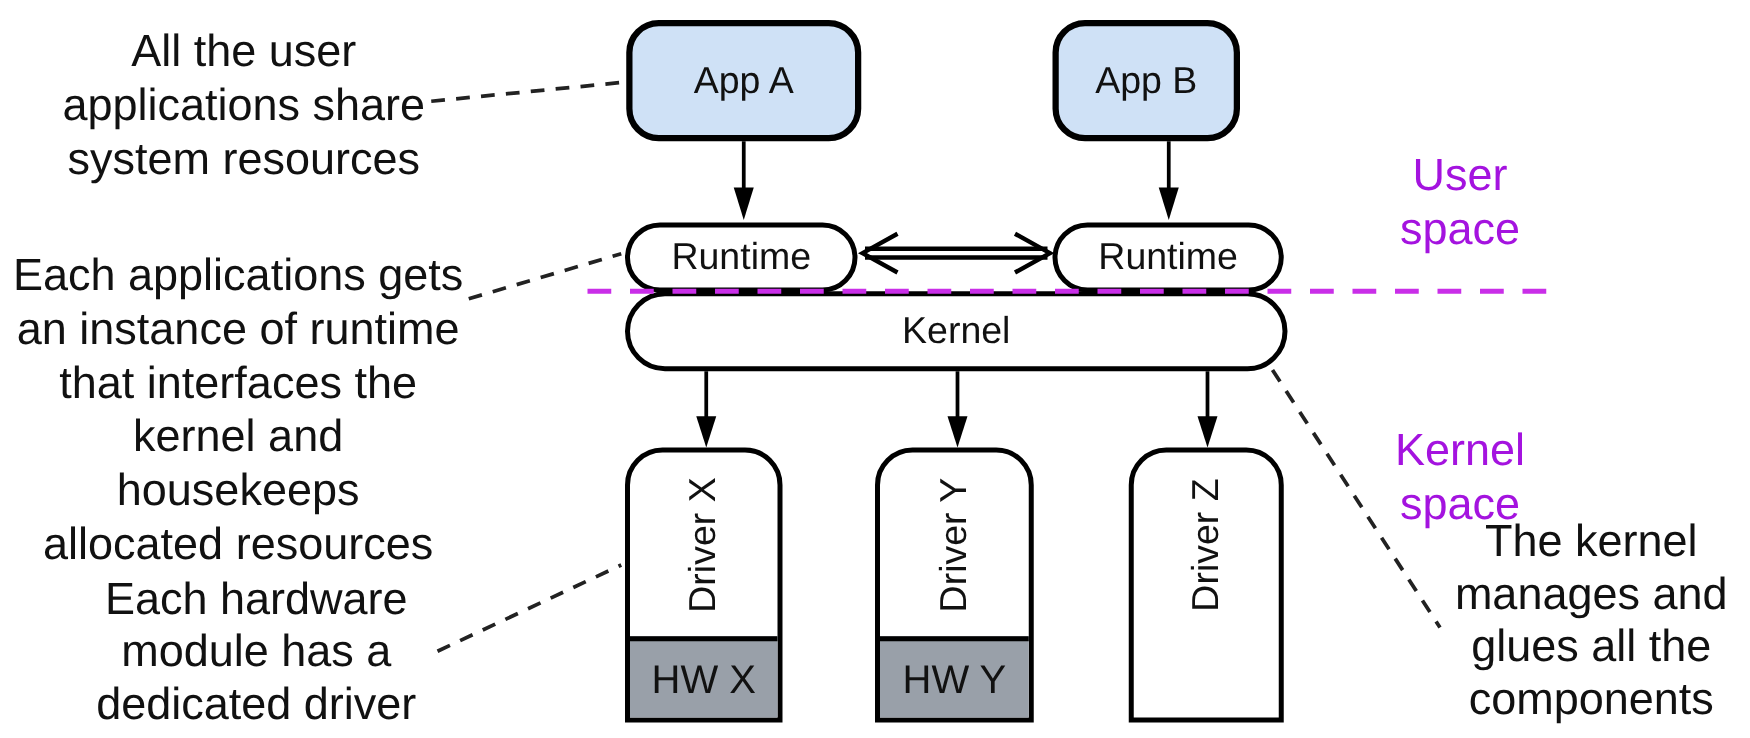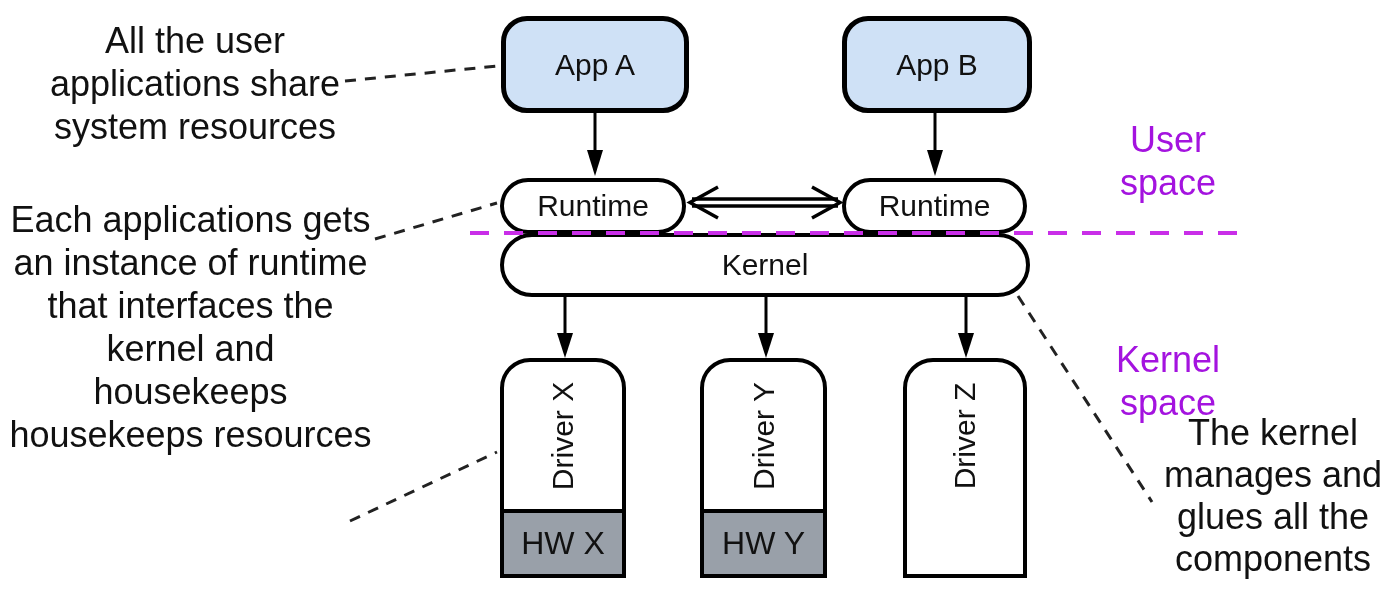--- a/index.html
+++ b/index.html
@@ -72,21 +72,21 @@
       <line x1="345" y1="81" x2="497" y2="66"></line>
       <line x1="375" y1="239" x2="497" y2="203"></line>
       <line x1="350" y1="521" x2="497" y2="452"></line>
       <line x1="1018" y1="296" x2="1152" y2="502"></line>
     </g>
   </svg>
 
   <div class="box appbox" style="left:501px;top:16px;">
     <span>App A</span>
   </div>
-  <div class="box appbox" style="left:842px;top:16px;width:190px;">
+  <div class="box appbox" style="left:842px;top:16px;width:150px;">
     <span>App B</span>
   </div>
 
   <div class="box pill" style="left:500px;top:178px;width:186px;">
     <span>Runtime</span>
   </div>
   <div class="box pill" style="left:842px;top:178px;width:185px;">
     <span>Runtime</span>
   </div>
 
@@ -118,23 +118,28 @@
     <div>All the user</div>
     <div>applications share</div>
     <div>system resources</div>
   </div>
 
   <div class="note" style="left:8px;top:198px;width:365px;">
     <div>Each applications gets</div>
     <div>an instance of runtime</div>
     <div>that interfaces the</div>
     <div>kernel and housekeeps</div>
-    <div>housekeeps resources</div>
+    <div>allocated resources</div>
   </div>
 
+  <div class="note" style="left:40px;top:458px;width:330px;line-height:42px;">
+    <div>Each hardware</div>
+    <div>module has a</div>
+    <div>dedicated driver</div>
+  </div>
 
   <div class="note" style="left:1140px;top:412px;width:266px;line-height:42px;">
     <div>The kernel</div>
     <div>manages and</div>
     <div>glues all the</div>
     <div>components</div>
   </div>
 
   <div class="note magenta" style="left:1095px;top:87px;width:146px;">
     <div>User</div>

